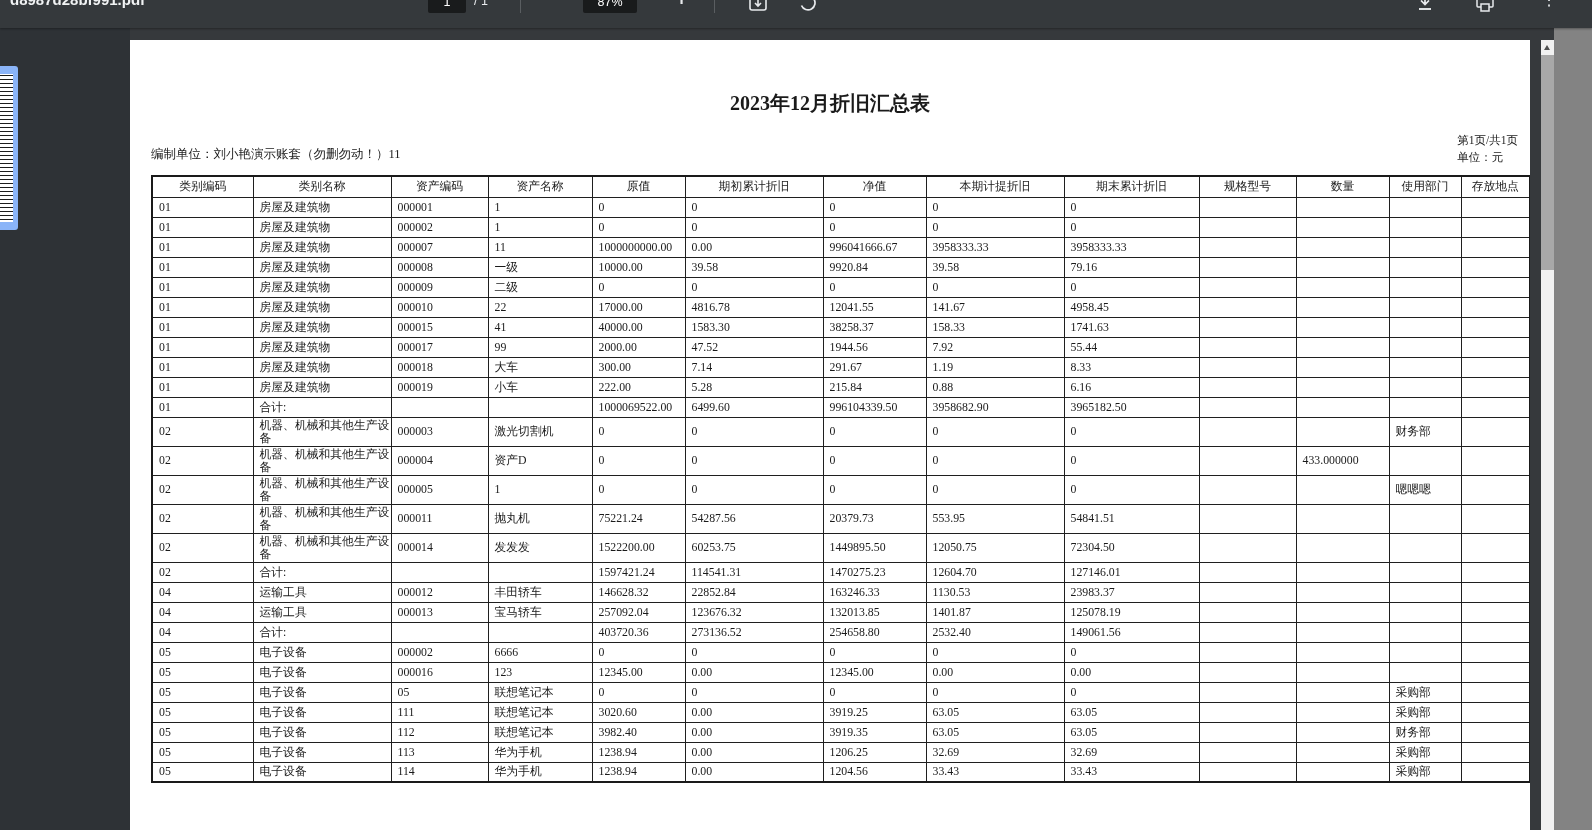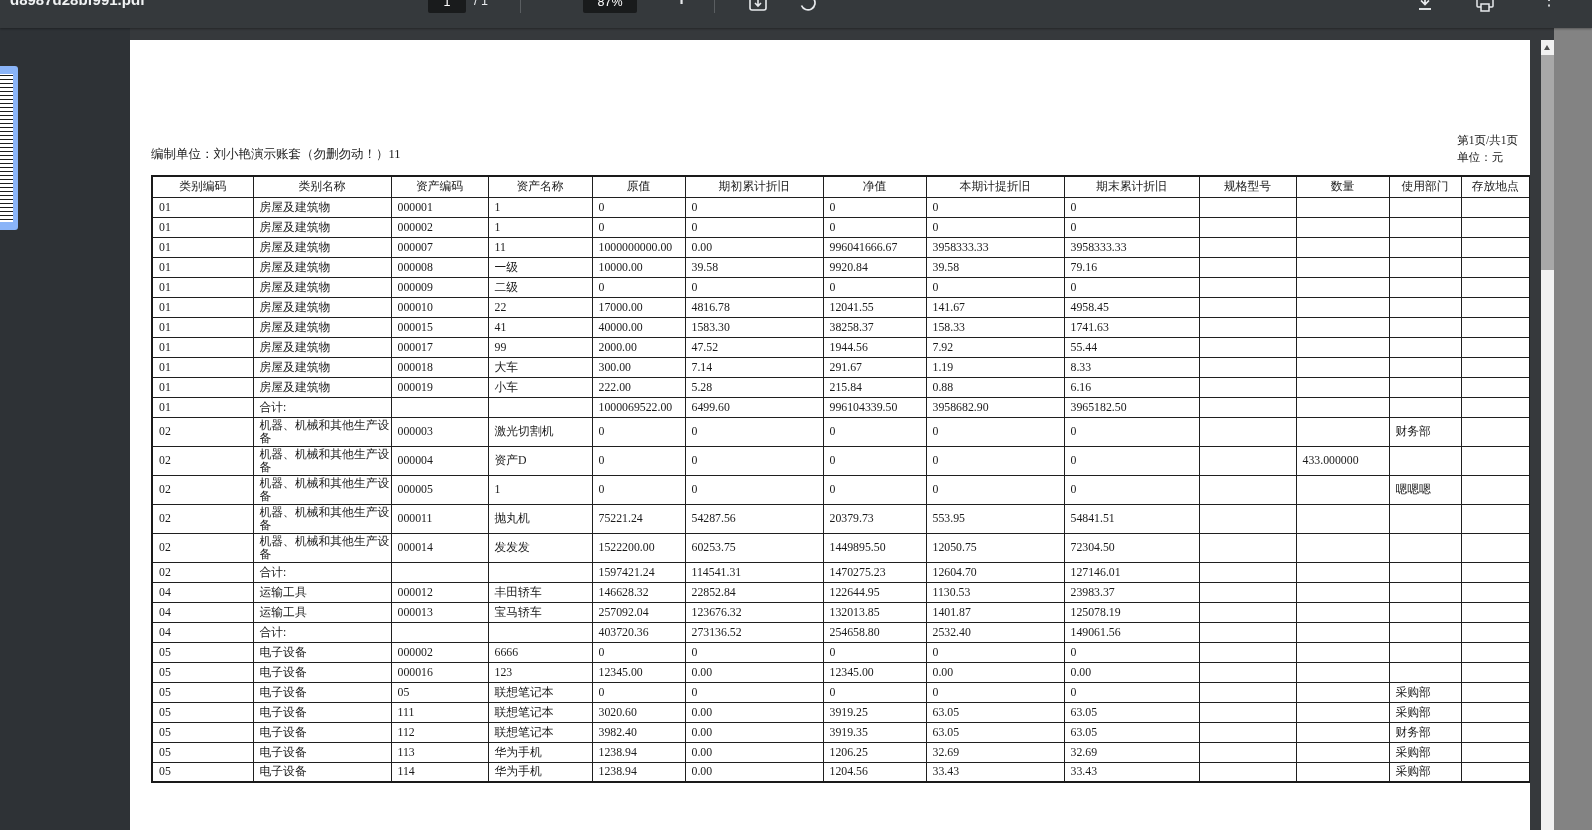--- a/index.html
+++ b/index.html
@@ -99,20 +99,21 @@
   </div>
 
   <div class="sidebar">
     <div class="thumb">
       <div class="thumb-page"></div>
     </div>
   </div>
 
   <div class="content">
     <div class="page">
+      <div class="doc-title">2023年12月折旧汇总表</div>
       <div class="meta-left">编制单位：刘小艳演示账套（勿删勿动！）11</div>
       <div class="meta-right">
         <div>第1页/共1页</div>
         <div>单位：元</div>
       </div>
 
       <table class="dep">
         <colgroup>
           <col style="width:101px">
             <col style="width:138px">
@@ -401,21 +402,21 @@
               <td></td>
               <td></td>
             </tr>
             <tr>
               <td>04</td>
               <td>运输工具</td>
               <td>000012</td>
               <td>丰田轿车</td>
               <td>146628.32</td>
               <td>22852.84</td>
-              <td>122644.95</td>
+              <td>163246.33</td>
               <td>1130.53</td>
               <td>23983.37</td>
               <td></td>
               <td></td>
               <td></td>
               <td></td>
             </tr>
             <tr>
               <td>04</td>
               <td>运输工具</td>

